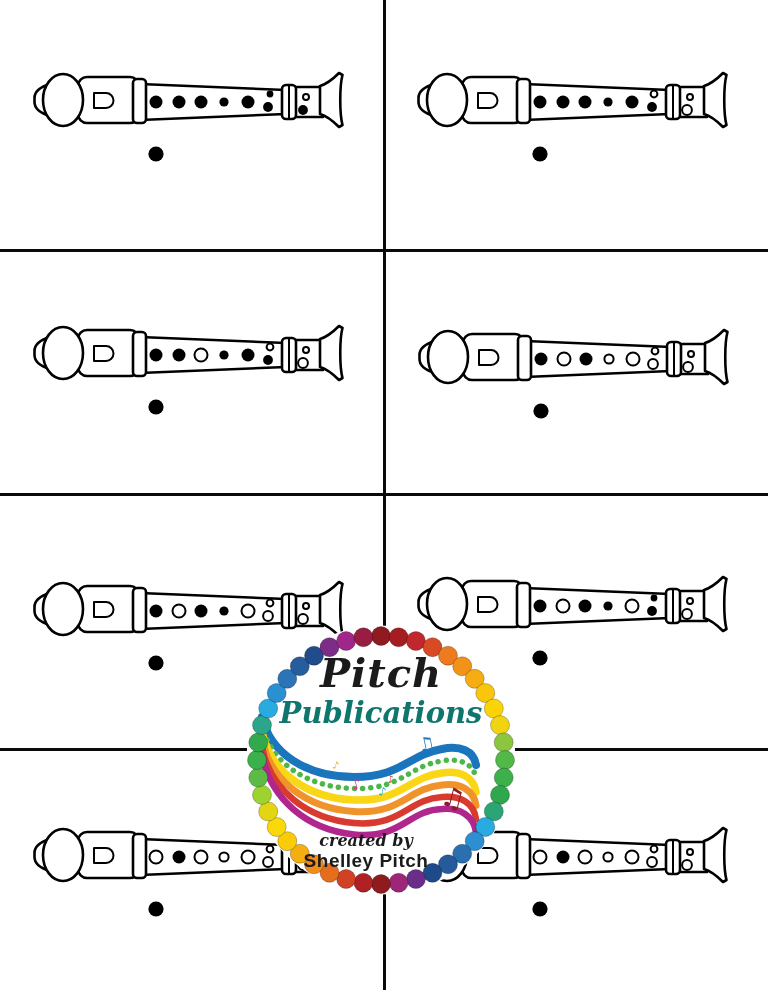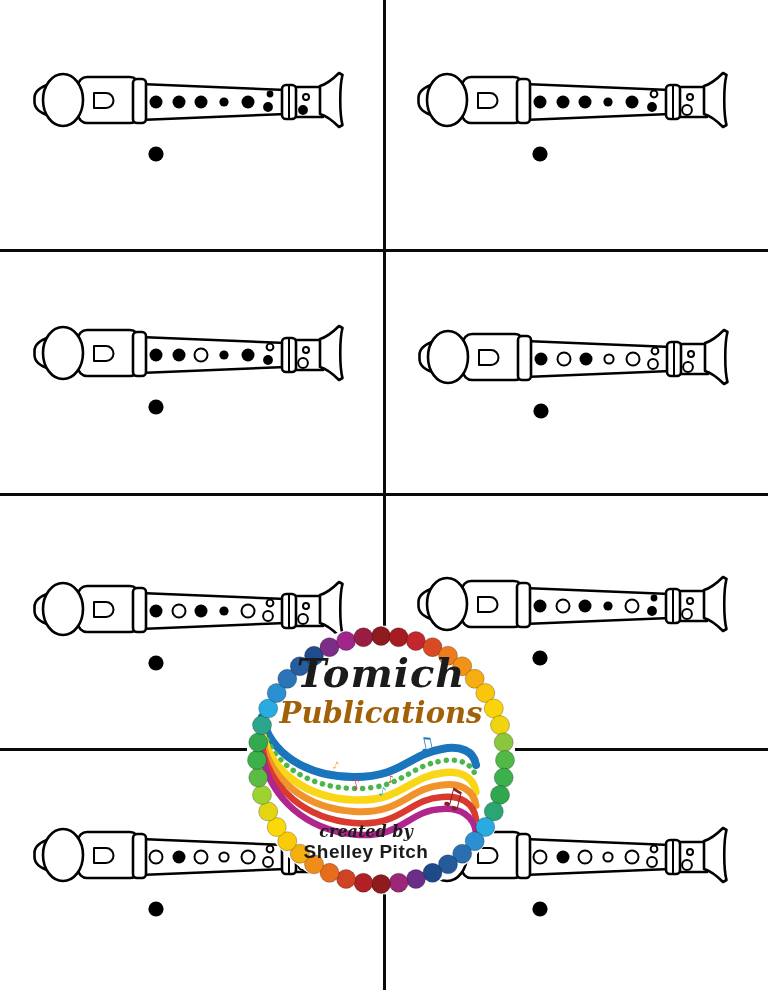--- a/index.html
+++ b/index.html
@@ -13,23 +13,23 @@
   .slot{position:absolute;width:318px;height:140px;z-index:2;}
   .c1{left:32px;top:40px;}   .c2{left:416px;top:40px;}
   .c3{left:32px;top:293px;}  .c4{left:417px;top:297px;}
   .c5{left:32px;top:549px;}  .c6{left:416px;top:544px;}
   .c7{left:32px;top:795px;}  .c8{left:416px;top:795px;}
   .logo{position:absolute;left:236px;top:615px;width:290px;height:290px;z-index:5;}
   .logo svg{position:absolute;left:0;top:0;}
   .lg-t1{position:absolute;top:38px;left:0;width:100%;text-align:center;
          font:italic 700 40px/1 "DejaVu Serif",serif;color:#1b1b1b;letter-spacing:1px;}
   .lg-t2{position:absolute;top:84px;left:0;width:100%;text-align:center;
-         font:italic 700 29px/1 "DejaVu Serif",serif;color:#a16207;}
+         font:italic 700 29px/1 "DejaVu Serif",serif;color:#0f766e;}
   .lg-credit{position:absolute;top:207px;left:30px;width:200px;text-align:center;color:#1b1b1b;}
-  .lg-credit .pre{font:italic 700 16px/1.2 "DejaVu Serif",serif;}
+  .lg-credit .pre{font:italic 700 16px/1.2 "DejaVu Serif",serif;margin-top:9px;}
   .lg-credit .name{font:700 19px/1.2 "Liberation Sans",sans-serif;letter-spacing:.5px;}
 </style>
 </head>
 <body>
 
 <div class="page">
   <div class="gline vline"></div>
   <div class="gline hl1"></div>
   <div class="gline hl2"></div>
   <div class="gline hl3"></div>
@@ -298,20 +298,20 @@
         <circle cx="26.0" cy="110.1" r="9.5" fill="#2ba68c" stroke="rgba(0,0,0,0.25)" stroke-width="1"></circle>
         <circle cx="32.2" cy="93.5" r="9.5" fill="#29abe2" stroke="rgba(0,0,0,0.25)" stroke-width="1"></circle>
         <circle cx="40.7" cy="78.0" r="9.5" fill="#2b90d2" stroke="rgba(0,0,0,0.25)" stroke-width="1"></circle>
         <circle cx="51.3" cy="63.8" r="9.5" fill="#2b74b7" stroke="rgba(0,0,0,0.25)" stroke-width="1"></circle>
         <circle cx="63.8" cy="51.3" r="9.5" fill="#265d9f" stroke="rgba(0,0,0,0.25)" stroke-width="1"></circle>
         <circle cx="78.0" cy="40.7" r="9.5" fill="#204c8c" stroke="rgba(0,0,0,0.25)" stroke-width="1"></circle>
         <circle cx="93.5" cy="32.2" r="9.5" fill="#7c2d87" stroke="rgba(0,0,0,0.25)" stroke-width="1"></circle>
         <circle cx="110.1" cy="26.0" r="9.5" fill="#a1268c" stroke="rgba(0,0,0,0.25)" stroke-width="1"></circle>
         <circle cx="127.4" cy="22.3" r="9.5" fill="#991d42" stroke="rgba(0,0,0,0.25)" stroke-width="1"></circle>
       </svg>
-    <div class="lg-t1">Tomich</div>
+    <div class="lg-t1">Pitch</div>
     <div class="lg-t2">Publications</div>
     <div class="lg-credit">
       <div class="pre">created by</div>
       <div class="name">Shelley Pitch</div>
     </div>
   </div>
 </div>
 
 </body></html>

